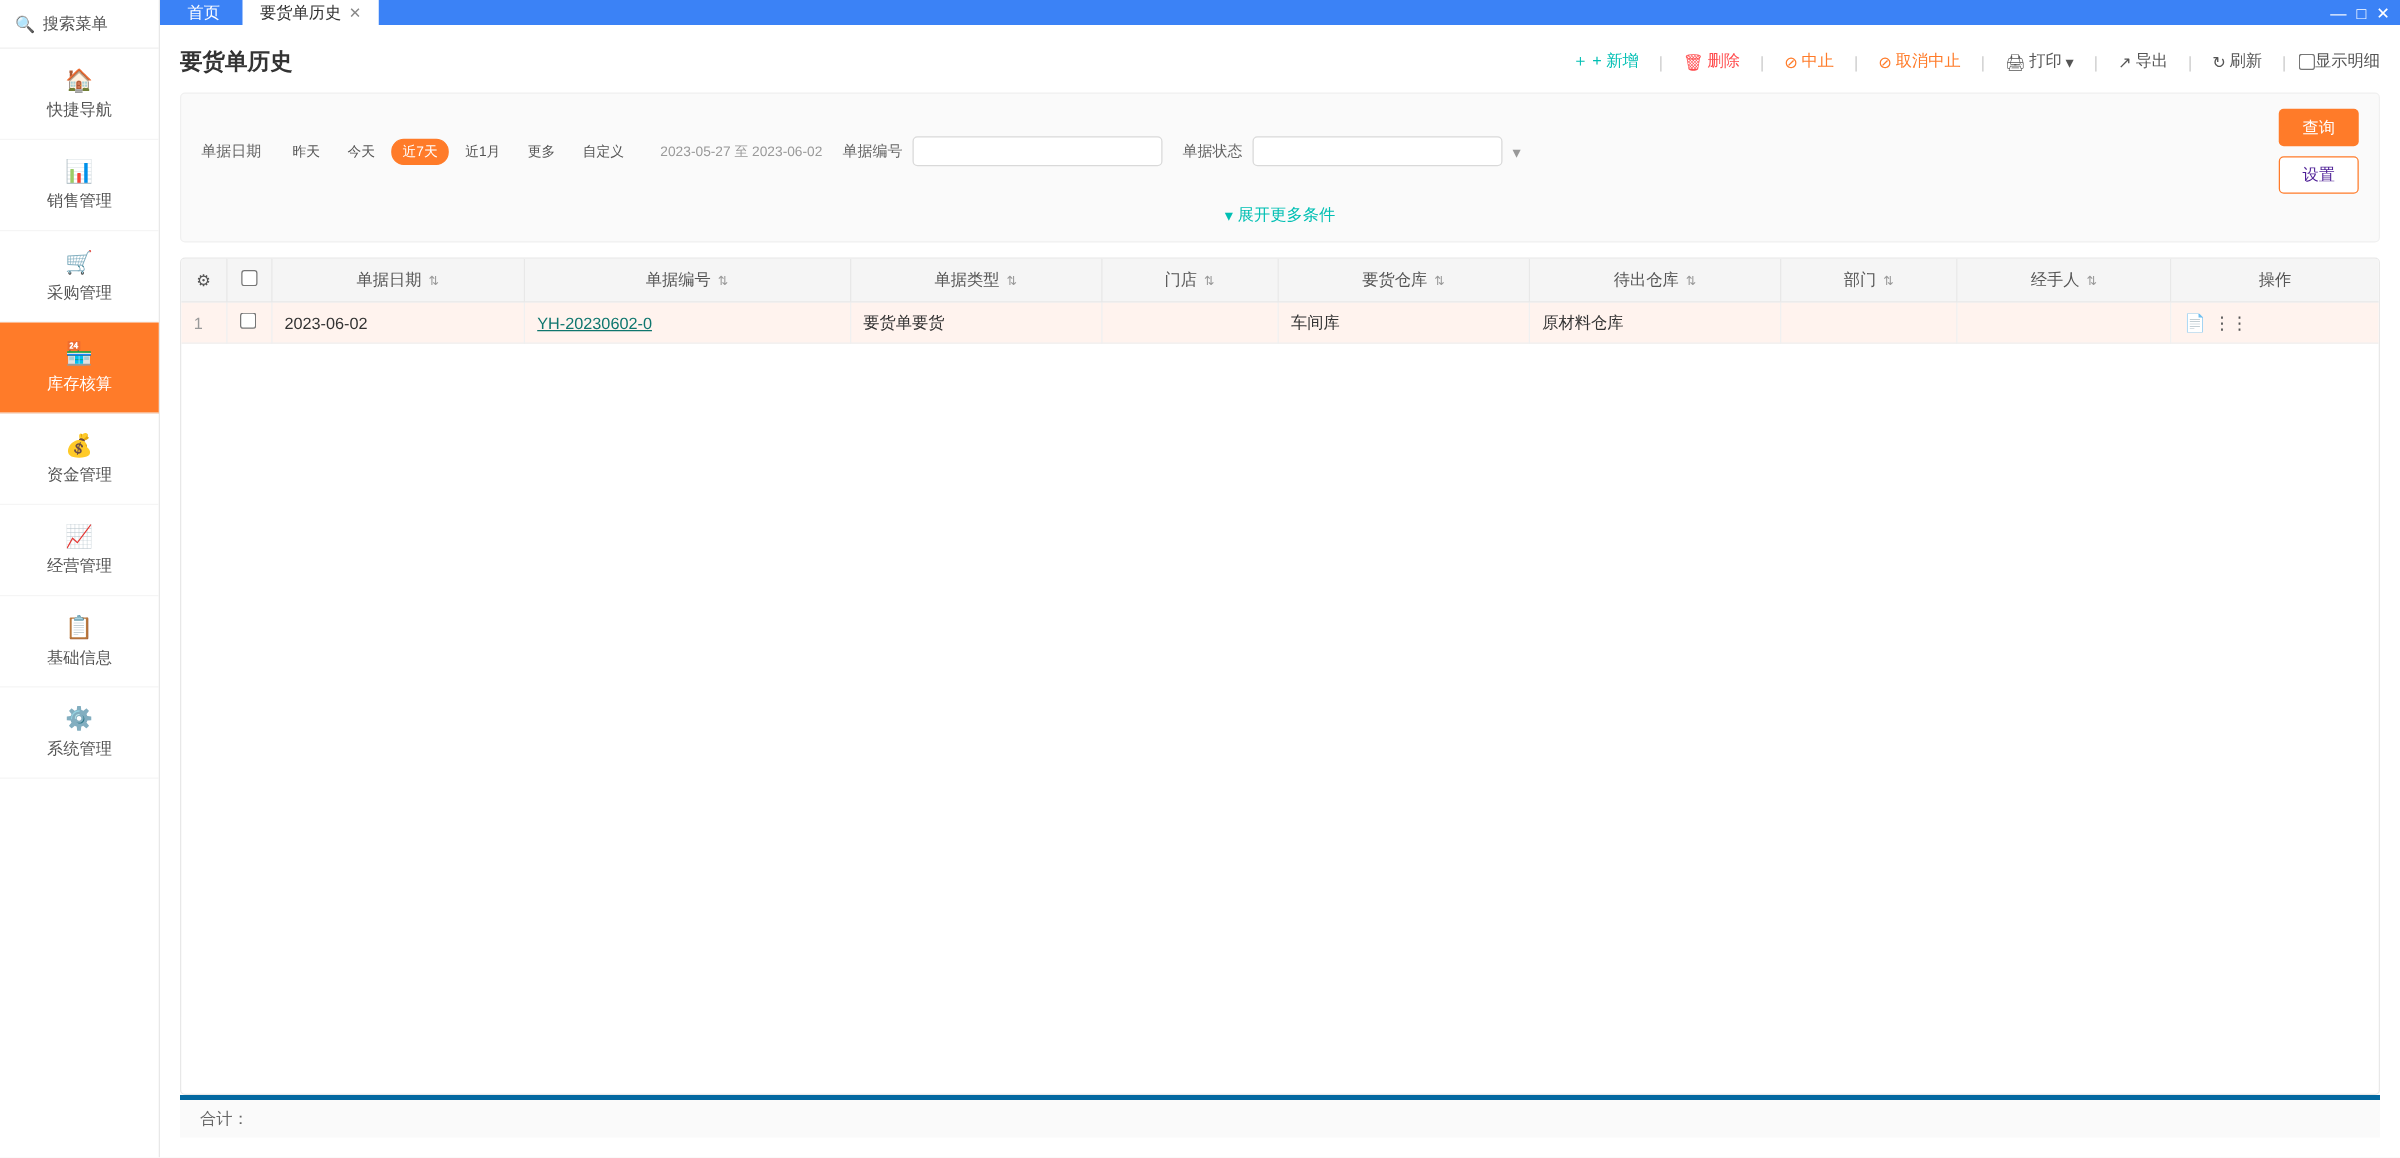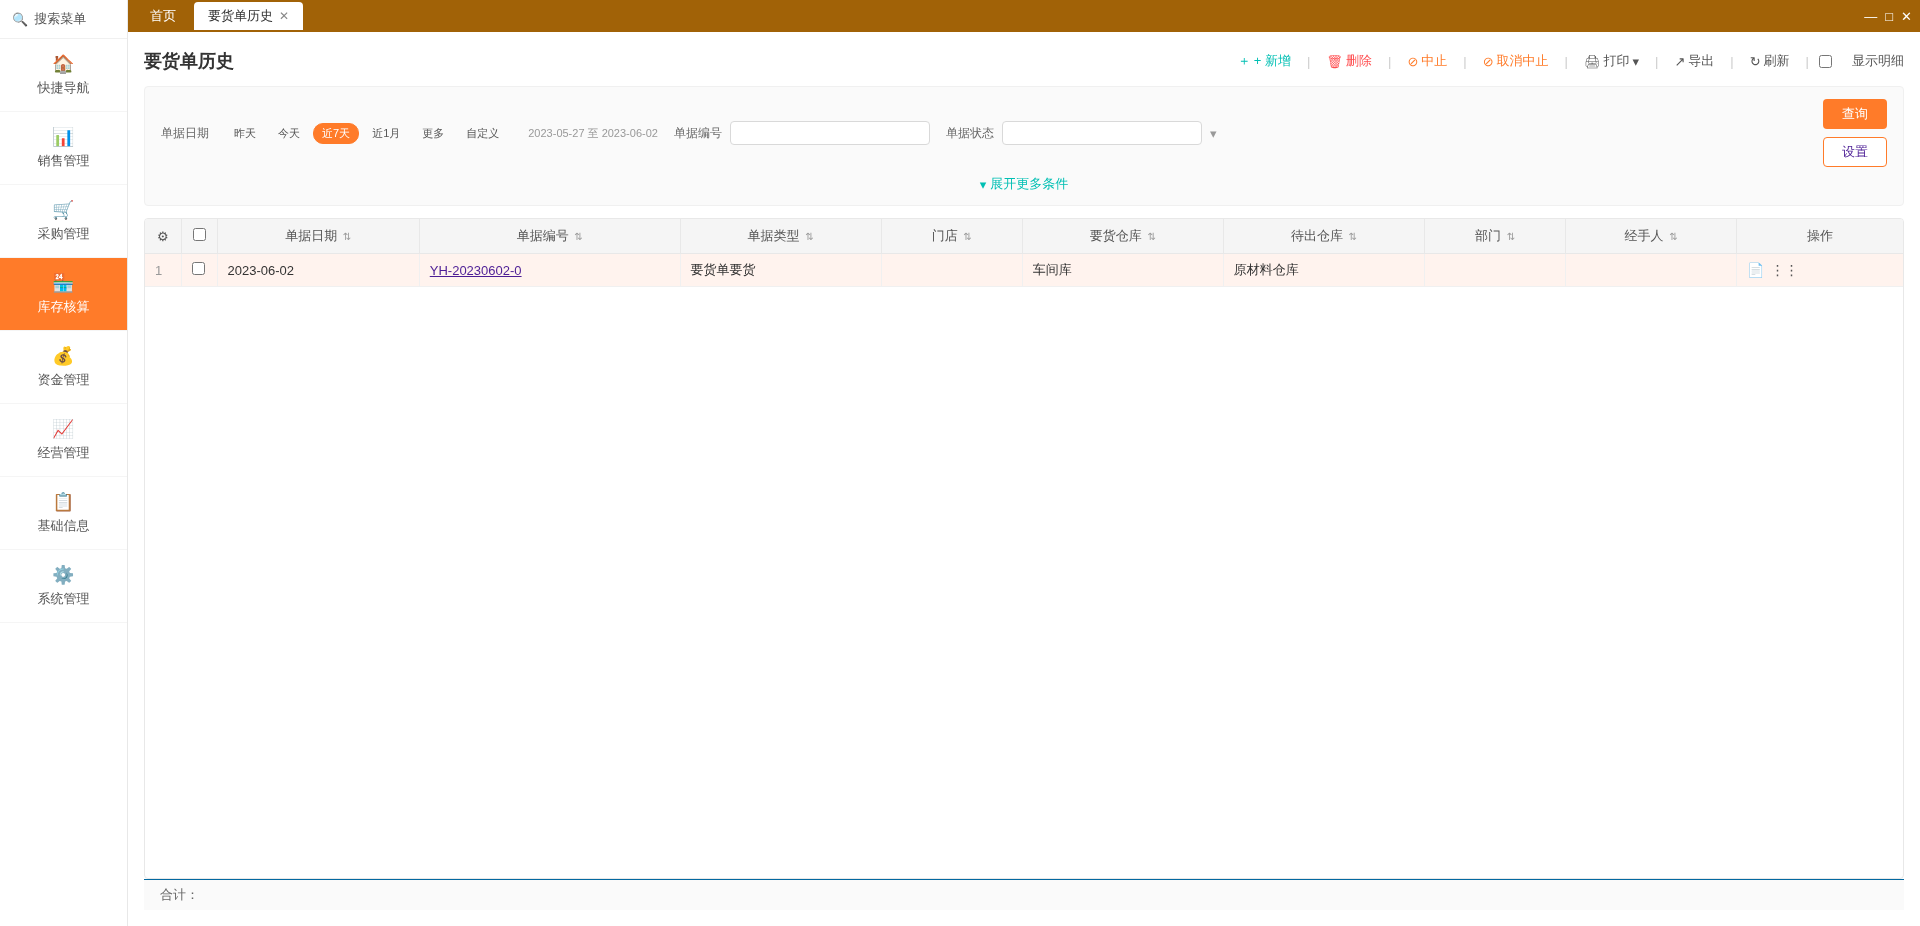--- a/index.html
+++ b/index.html
@@ -42,22 +42,22 @@
       flex: 1;
       display: flex;
       flex-direction: column;
       overflow: hidden;
     }
 
     
     .tab-bar {
       display: flex;
       align-items: center;
-      background: #a16207;
-      height: 32px;
+      background: #3b82f6;
+      height: 20px;
       padding: 0 8px;
       gap: 4px;
       flex-shrink: 0;
     }
     .tab-item {
       display: flex;
       align-items: center;
       padding: 0 14px;
       height: 28px;
       border-radius: 4px 4px 0 0;
@@ -109,21 +109,21 @@
       font-size: 12px;
       padding: 4px 6px;
     }
     .toolbar-btn.new-btn { color: #00bfb3; }
     .toolbar-btn.del-btn { color: #ff4d4f; }
     .toolbar-btn.stop-btn { color: #ff7b29; }
     .toolbar-btn.cancel-btn { color: #ff7b29; }
     .toolbar-btn.print-btn { color: #555; }
     .toolbar-btn.export-btn { color: #555; }
     .toolbar-btn.refresh-btn { color: #555; }
-    .toolbar-checkbox { display: flex; align-items: center; gap: 20px; color: #555; font-size: 12px; }
+    .toolbar-checkbox { display: flex; align-items: center; gap: 0; color: #555; font-size: 12px; }
     .query-btn {
       background: #ff7b29;
       color: #fff;
       border: none;
       border-radius: 4px;
       padding: 6px 18px;
       cursor: pointer;
       font-size: 13px;
     }
     .settings-btn {
@@ -226,28 +226,28 @@
       padding: 7px 10px;
       border-bottom: 1px solid #f0f0f0;
       border-right: 1px solid #f0f0f0;
       color: #333;
     }
     td:last-child { border-right: none; }
     tbody tr.highlighted { background: #fff3ee; }
     .sort-icon { color: #999; font-size: 10px; margin-left: 2px; }
     .gear-th { width: 36px; text-align: center; }
     .check-col { width: 36px; text-align: center; }
-    .link-text { color: #4c1d95; cursor: pointer; text-decoration: underline; }
+    .link-text { color: #0f766e; cursor: pointer; text-decoration: underline; }
     .row-num { color: #999; }
     .action-icons { display: flex; gap: 6px; align-items: center; }
     .action-icon { cursor: pointer; color: #555; font-size: 14px; }
 
     
     .footer-bar {
-      border-top: 1px solid #0369a1;
+      border-top: 4px solid #0369a1;
       padding: 6px 16px;
       background: #fafafa;
       color: #666;
       font-size: 12px;
       display: flex;
       align-items: center;
     }
     .pagination {
       display: flex;
       align-items: center;

